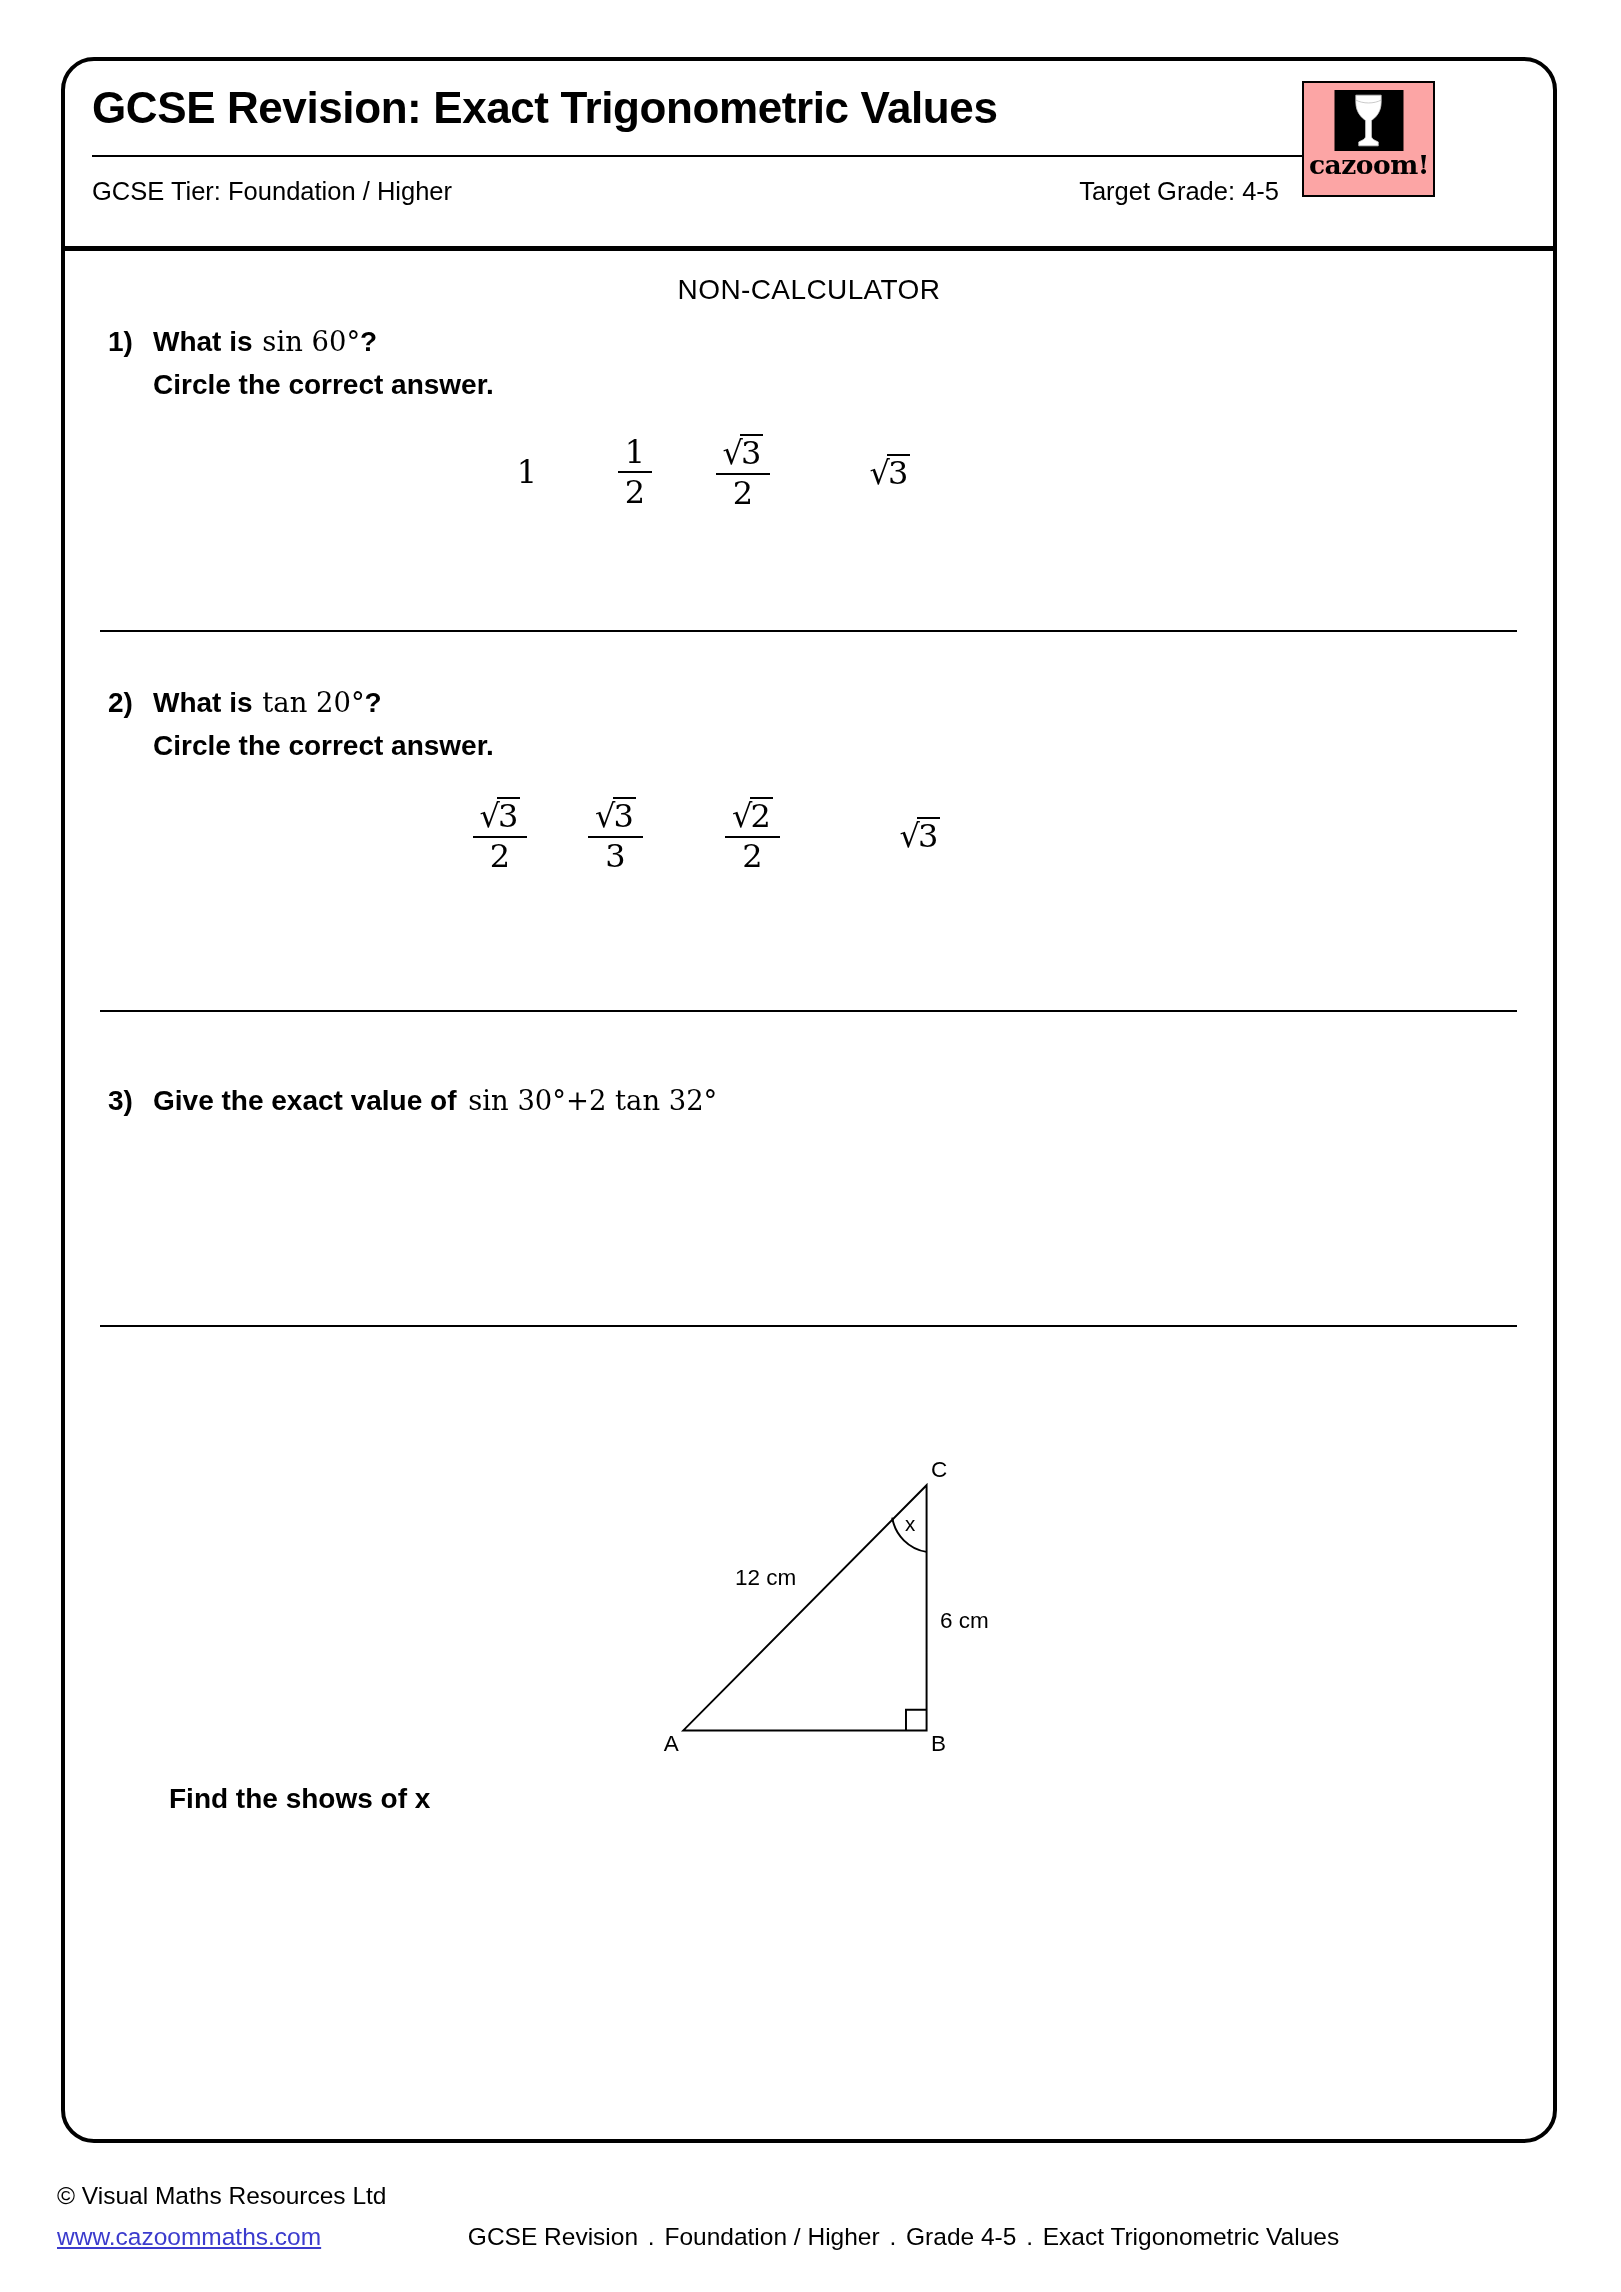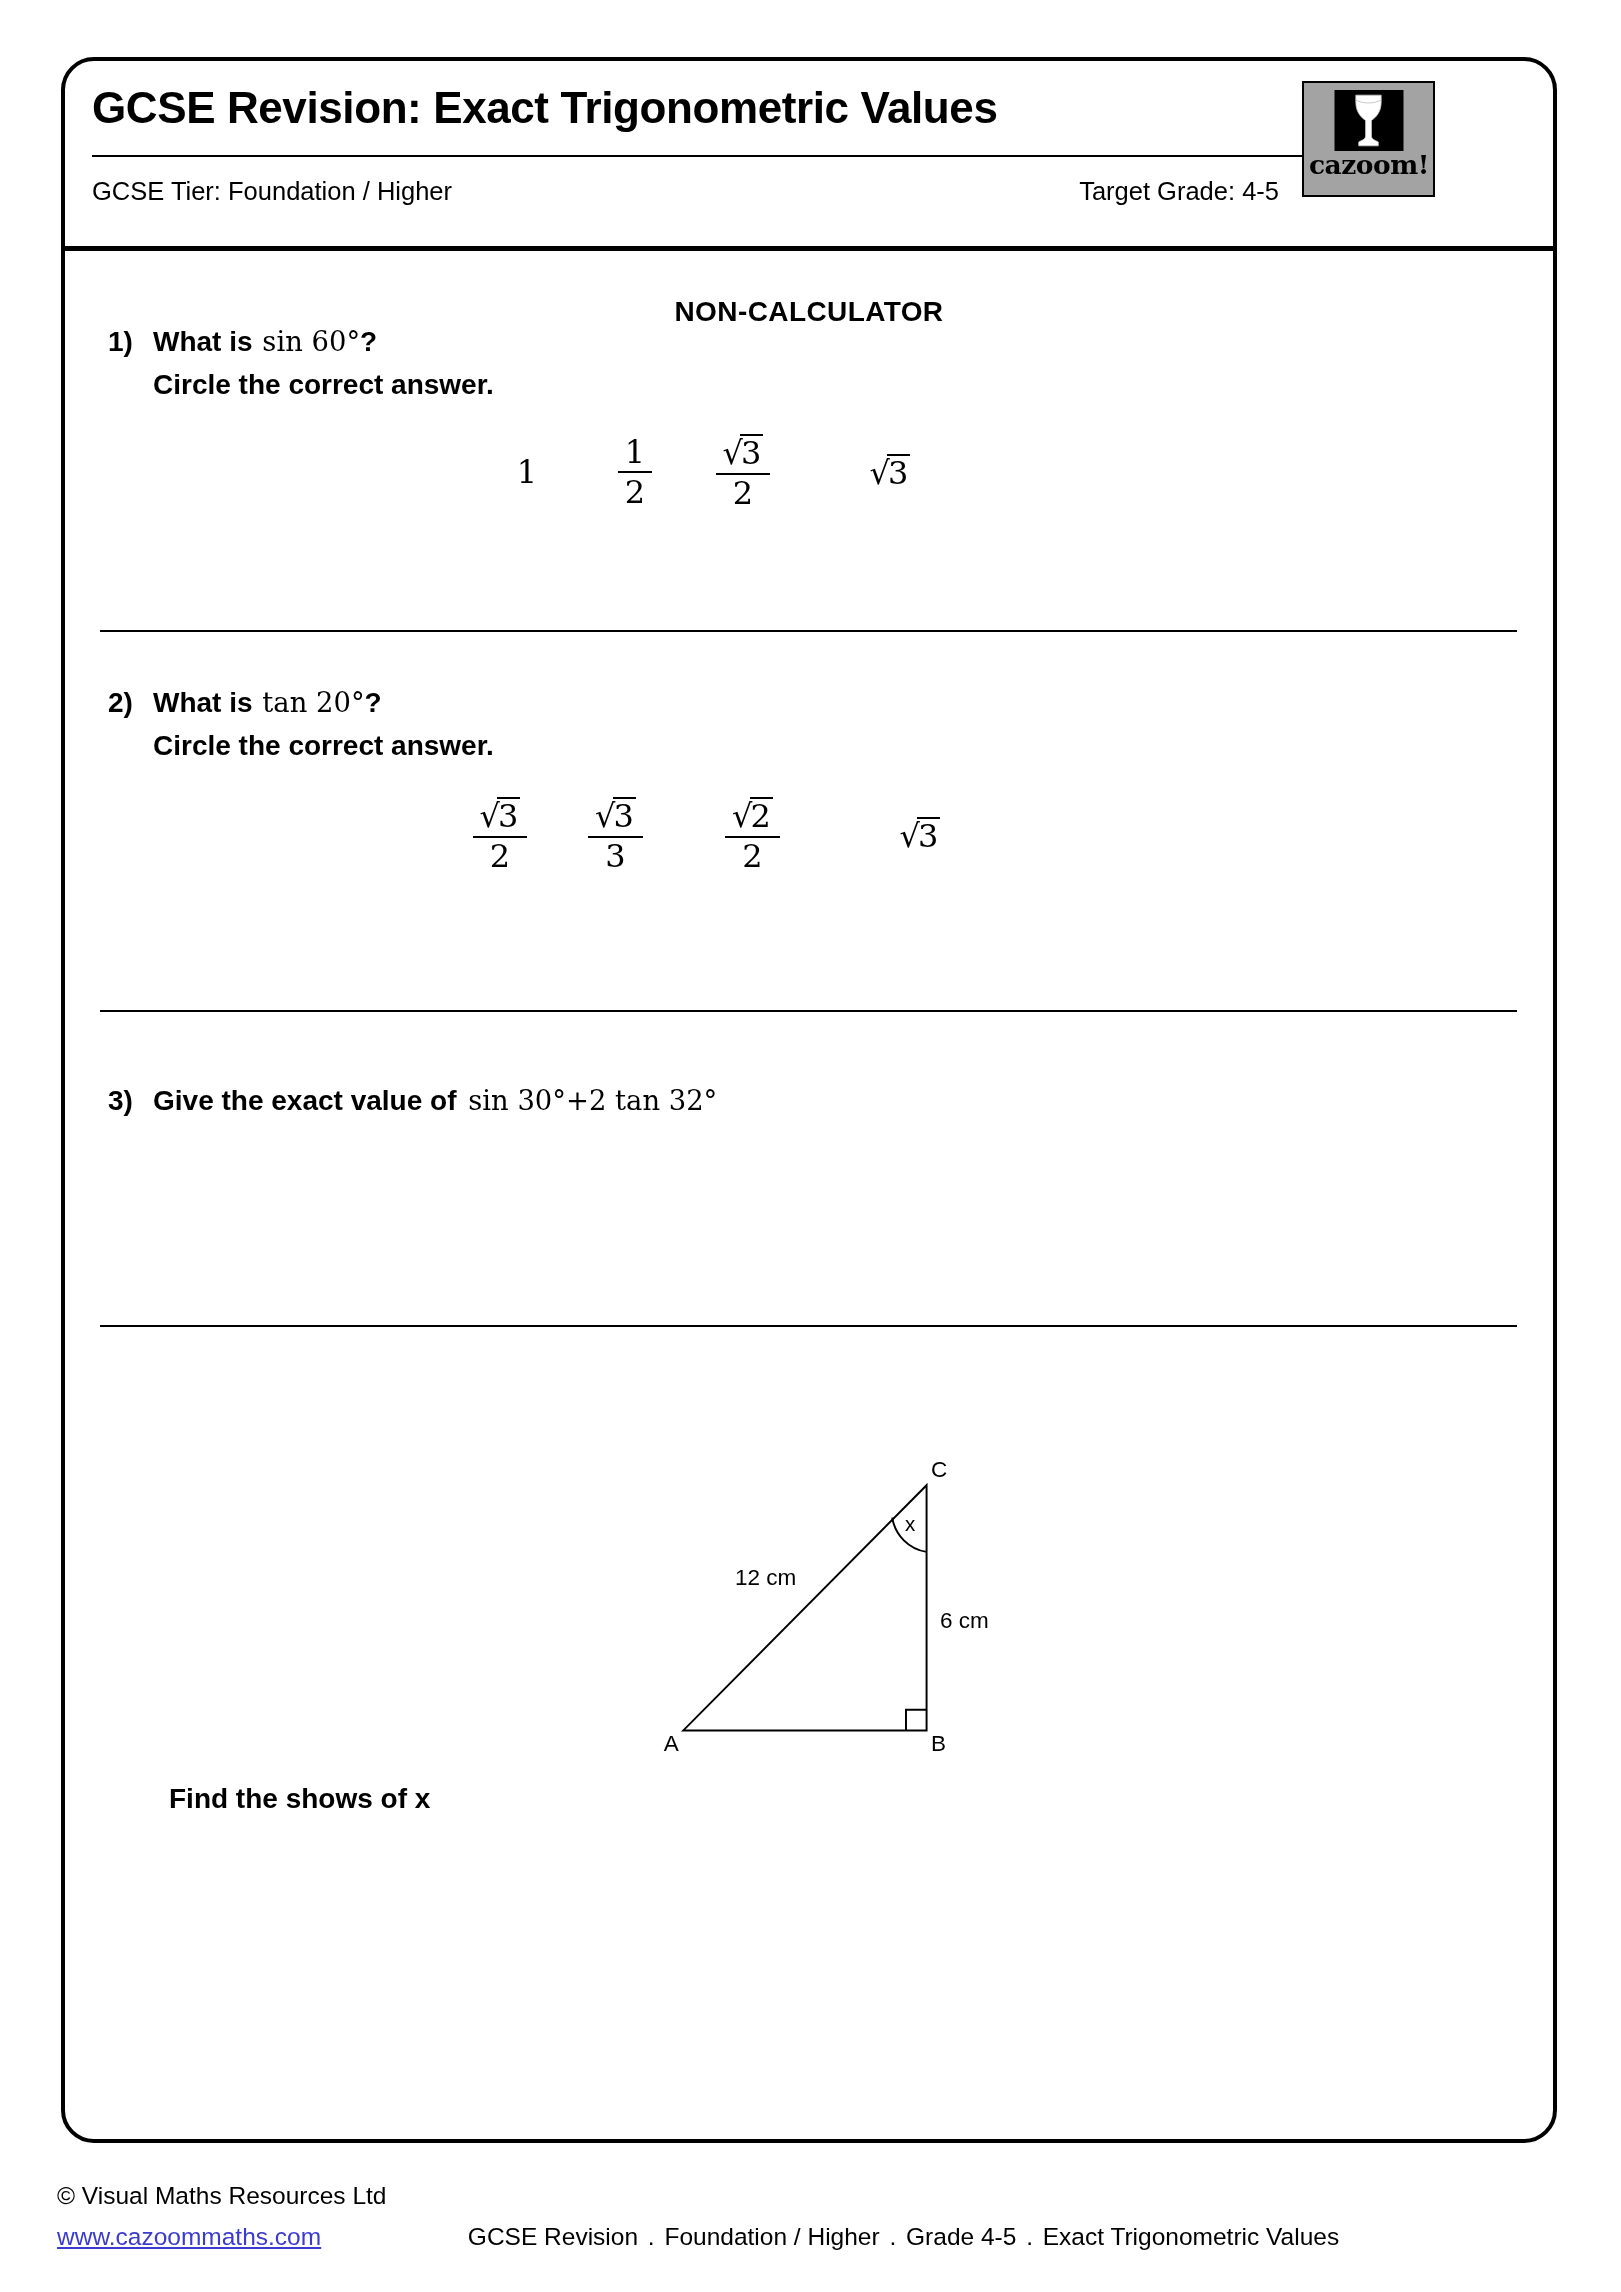--- a/index.html
+++ b/index.html
@@ -78,21 +78,21 @@
   }
 
   
   .logo {
     position: absolute;
     right: 21.6px;
     top: 23.5px;
     width: 133px;
     height: 116px;
     border: 2.9px solid #000;
-    background: #a3a3a3;
+    background: #fca5a5;
     box-sizing: border-box;
   }
   .logo-mark {
     position: absolute;
     left: 50%;
     transform: translateX(-50%);
     top: 7.8px;
     width: 69px;
     height: 61px;
     background: #000;
@@ -123,25 +123,25 @@
     position: absolute;
     left: 61px;
     top: 252px;
     width: 1496px;
     height: 1891px;
   }
 
   .noncalc {
     position: absolute;
     left: 0;
-    top: 44px;
+    top: 22px;
     width: 1496px;
     text-align: center;
     font-size: 28px;
-    font-weight: bold;
+    font-weight: normal;
     letter-spacing: 0.4px;
   }
 
   .q {
     position: absolute;
     left: 47px;
     font-size: 28px;
     font-weight: bold;
     white-space: nowrap;
   }

